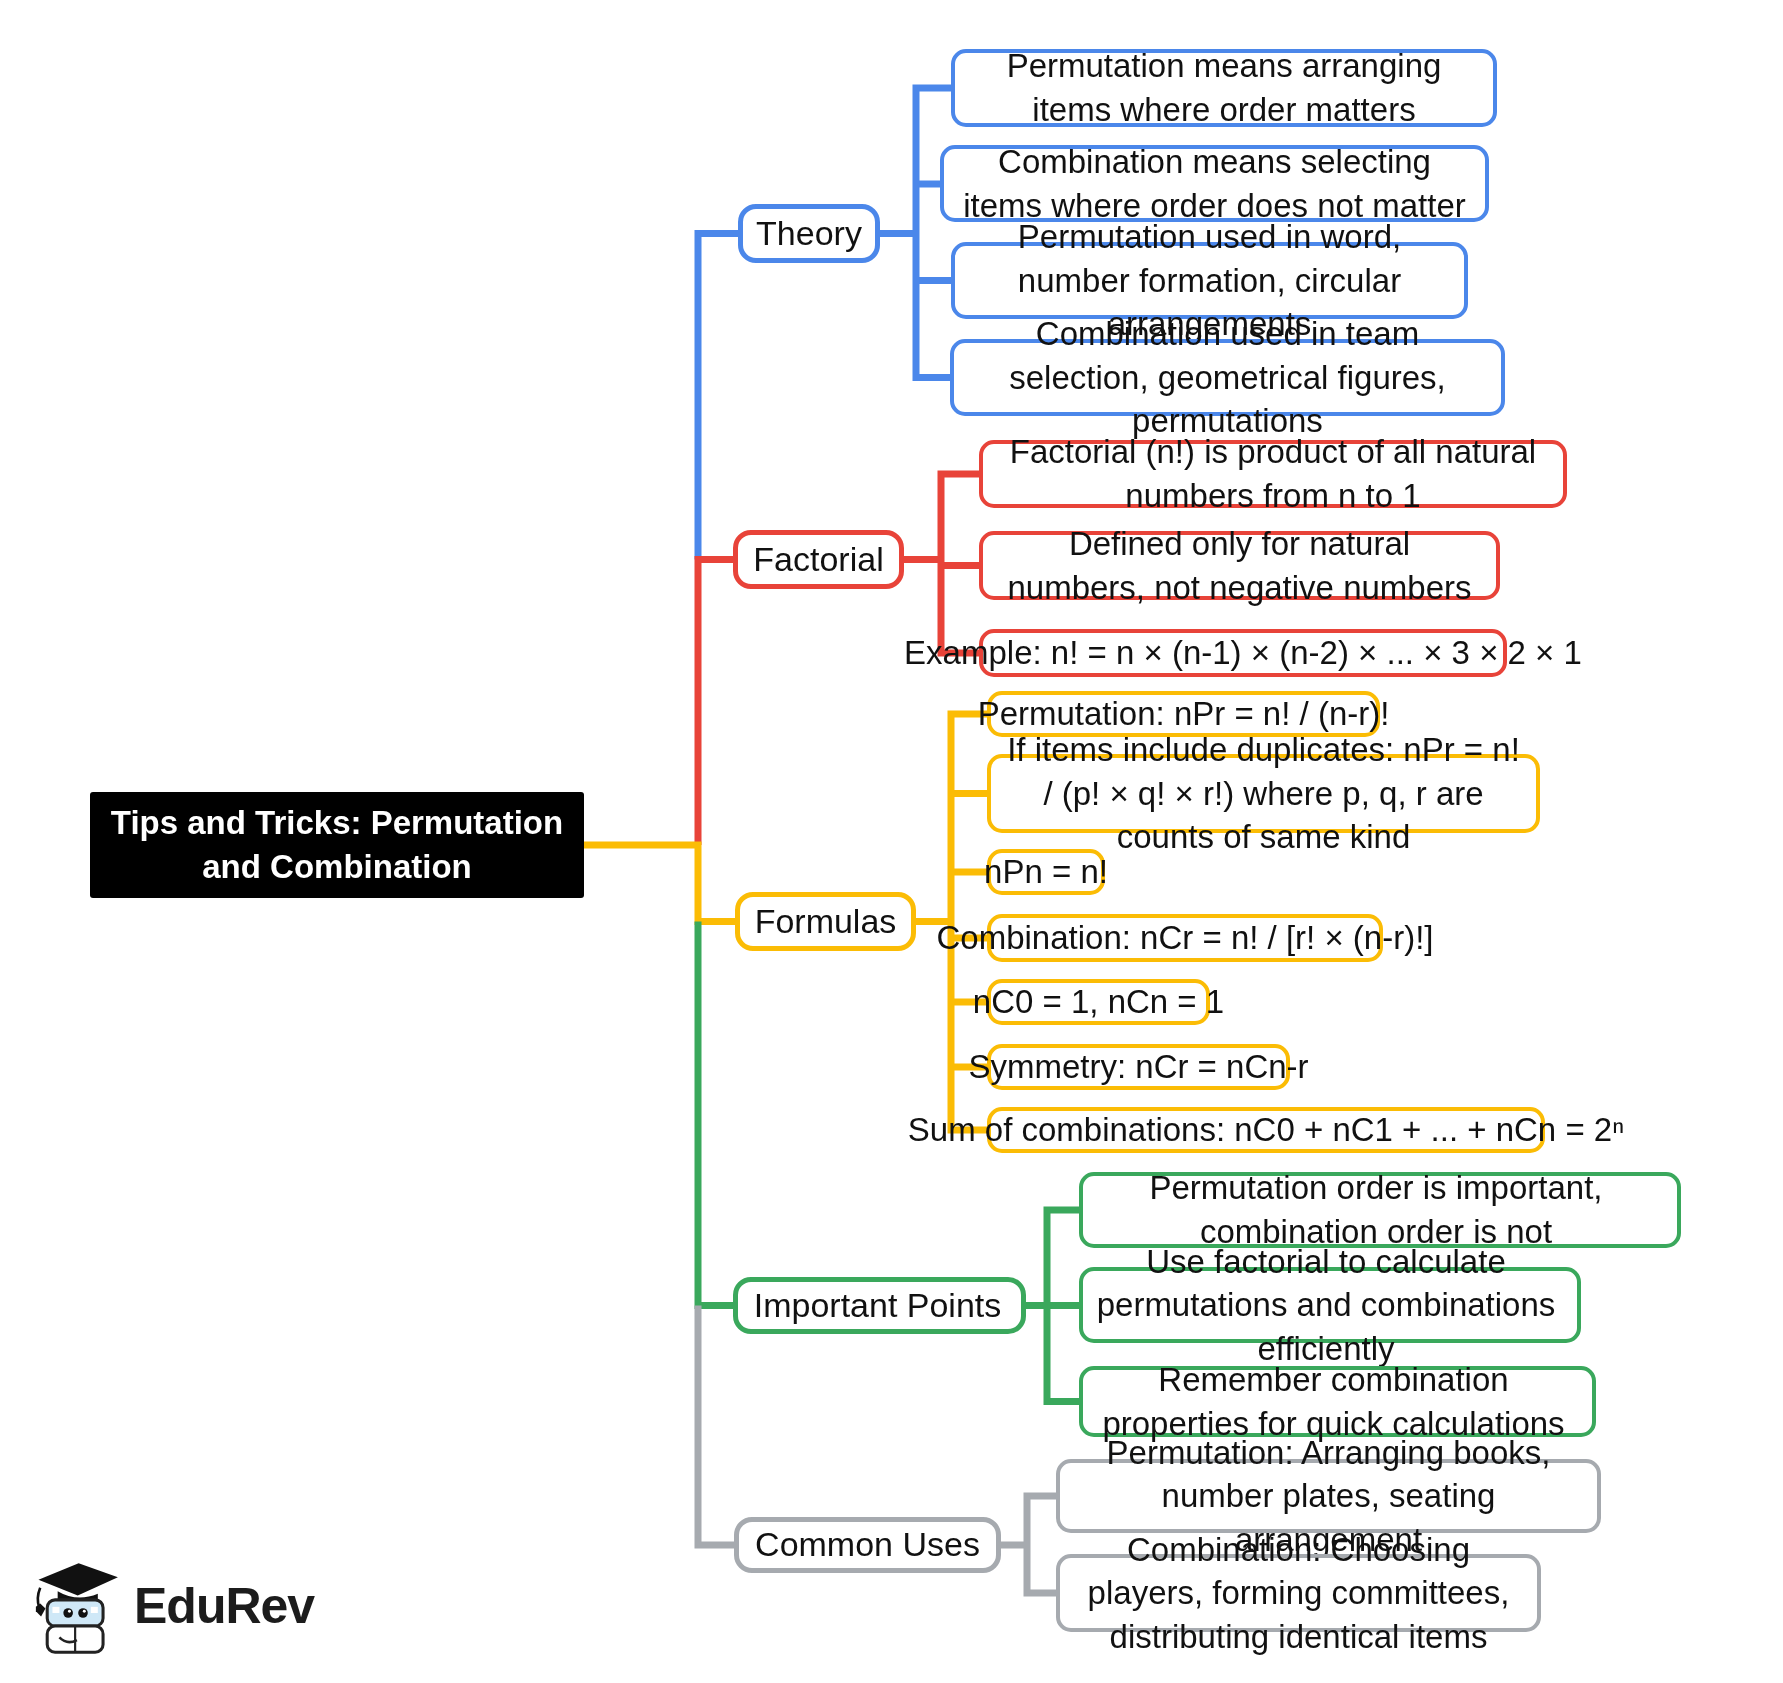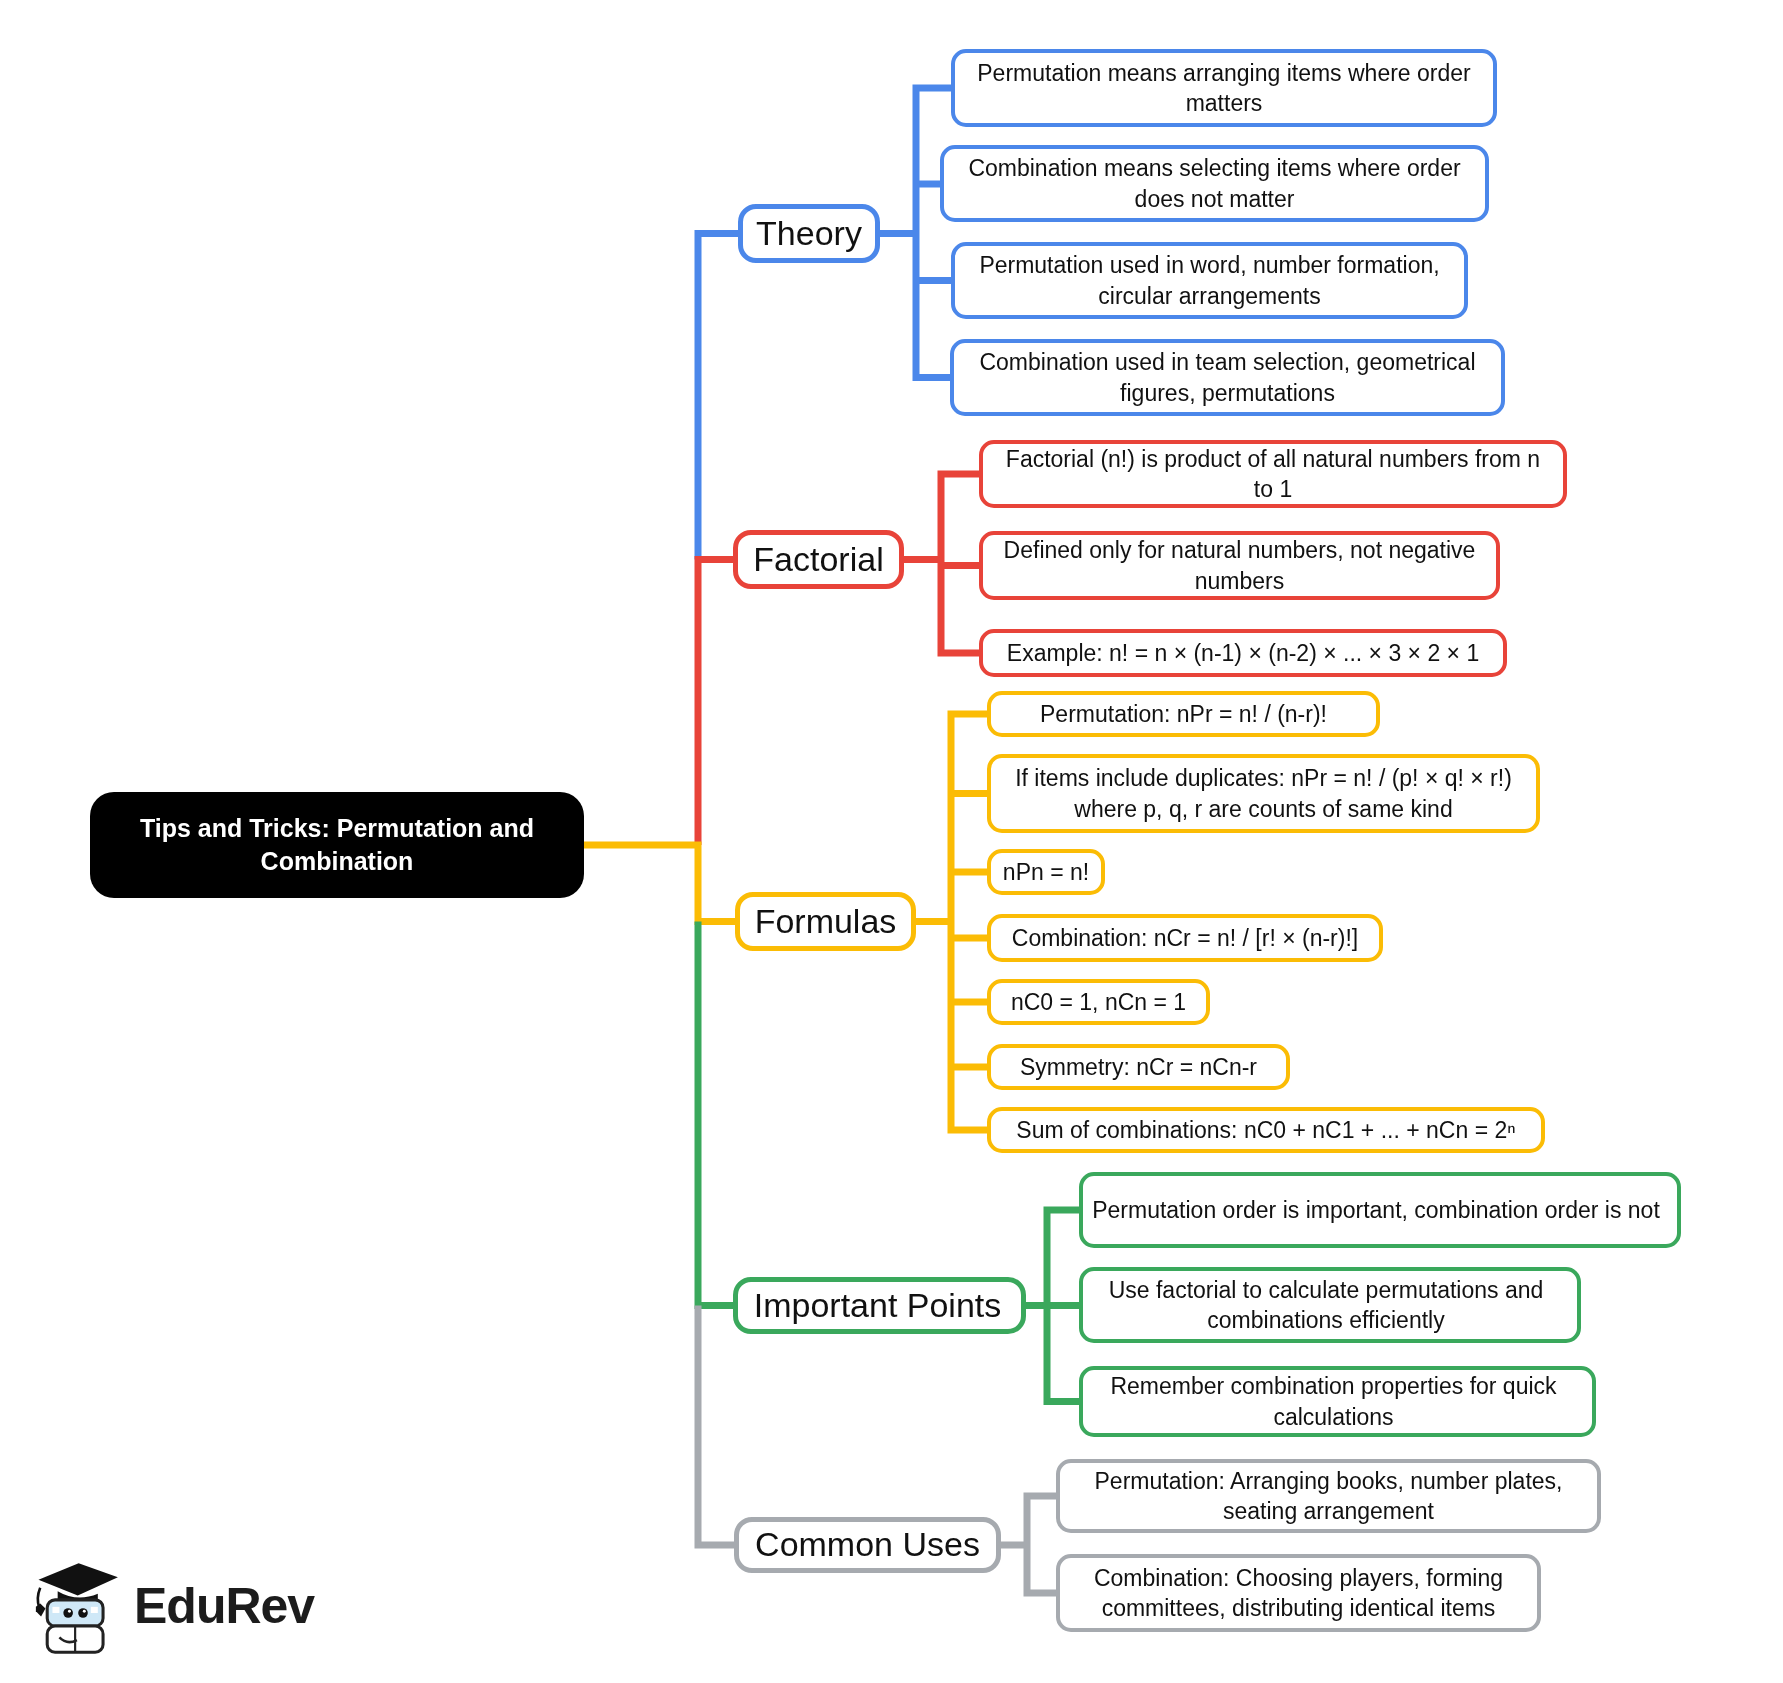--- a/index.html
+++ b/index.html
@@ -14,33 +14,33 @@
   .connectors{position:absolute;left:0;top:0;z-index:1;}
   .connectors path{fill:none;stroke-width:7;stroke-linejoin:miter;stroke-linecap:butt;}
   .node{
     position:absolute;z-index:2;box-sizing:border-box;
     background:#ffffff;
     display:flex;align-items:center;justify-content:center;
     text-align:center;
   }
   .leaf{
     border:4px solid #4c1d95;border-radius:15px;
-    font-size:23px;line-height:1.32;
+    font-size:33px;line-height:1.32;
     padding:4px 14px;
   }
   .nowrap{white-space:nowrap;}
   .branch-label{
     border:5px solid #000;border-radius:18px;
     font-size:34px;line-height:1.1;
     padding:2px 10px;
   }
   .root{
     background:#000000;color:#ffffff;
-    border-radius:24px;
-    font-size:25px;font-weight:bold;line-height:1.32;
+    border-radius:3px;
+    font-size:33px;font-weight:bold;line-height:1.32;
     padding:8px 16px;
   }
   .b-blue{border-color:#4b87ea;}
   .b-red{border-color:#e84339;}
   .b-yellow{border-color:#fbbc05;}
   .b-green{border-color:#3aa85c;padding-left:6px;}
   .b-gray{border-color:#a6aaaf;}
   .logo{
     position:absolute;left:28px;top:1552px;z-index:2;
     display:flex;align-items:center;gap:10px;

